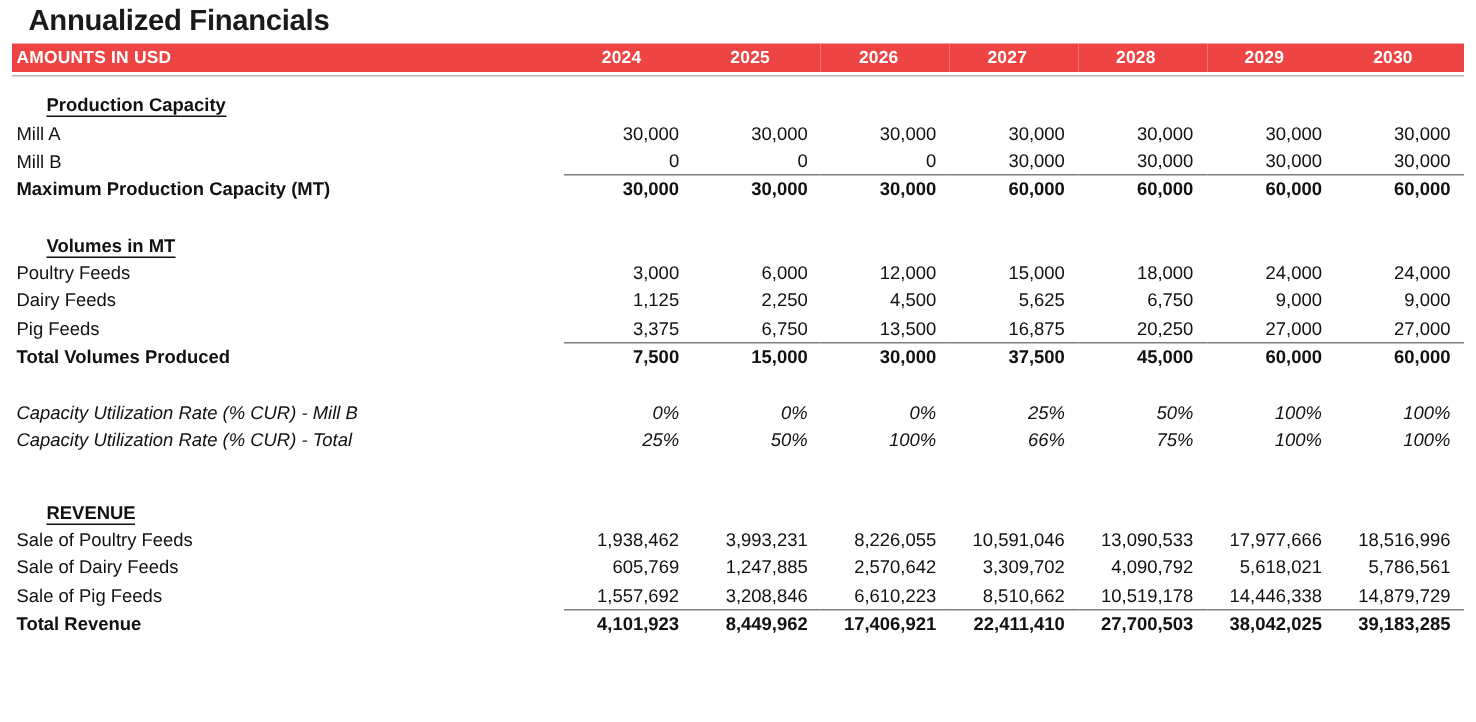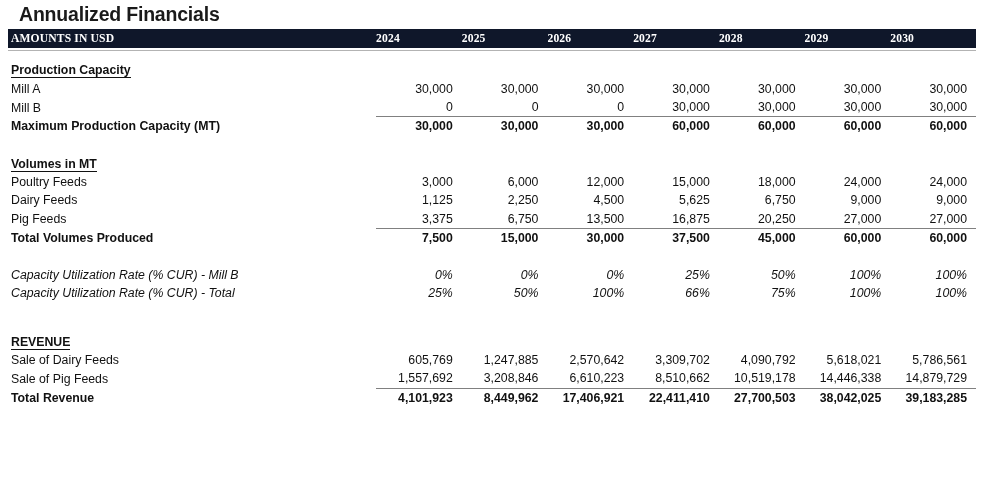--- a/index.html
+++ b/index.html
@@ -43,35 +43,34 @@
   table.fin col.yr    { width: 85.7px; }
 
   table.fin td, table.fin th {
     padding: 0;
     vertical-align: bottom;
     white-space: nowrap;
   }
 
   
   .band-row th {
-    background: #0f172a;
+    background: #ef4444;
     color: #ffffff;
     font-size: 11.6px;
     font-weight: bold;
     height: 19px;
     line-height: 19px;
     letter-spacing: 0.15px;
-    font-family: Liberation Serif, serif;
   }
   .band-row th.band-label {
     text-align: left;
     padding-left: 3px;
   }
   .band-row th.band-yr {
-    text-align: left;
+    text-align: center;
     padding-right: 9px;
   }
   .band-underline td {
     height: 2px;
     padding: 0;
   }
   .band-underline td.rule {
     border-bottom: 1px solid #b3b3b3;
   }
 
@@ -89,20 +88,21 @@
     text-align: right;
     padding-right: 9px;
   }
 
   .section-head td.lbl {
     font-weight: bold;
   }
   .section-head td.lbl span.u {
     border-bottom: 1.2px solid #111111;
     padding-bottom: 0px;
+    margin-left: 20px;
   }
 
   .total td {
     font-weight: bold;
   }
   .total td.num,
   .total td.rulecell {
     border-top: 1.1px solid #808080;
   }
 
@@ -293,20 +293,30 @@
         <td class="num"></td>
         <td class="num"></td>
         <td class="num"></td>
         <td class="num"></td>
         <td class="num"></td>
         <td class="num"></td>
         <td class="num"></td>
       </tr>
 
       <tr class="r">
+        <td class="lbl">Sale of Poultry Feeds</td>
+        <td class="num">1,938,462</td>
+        <td class="num">3,993,231</td>
+        <td class="num">8,226,055</td>
+        <td class="num">10,591,046</td>
+        <td class="num">13,090,533</td>
+        <td class="num">17,977,666</td>
+        <td class="num">18,516,996</td>
+      </tr>
+      <tr class="r">
         <td class="lbl">Sale of Dairy Feeds</td>
         <td class="num">605,769</td>
         <td class="num">1,247,885</td>
         <td class="num">2,570,642</td>
         <td class="num">3,309,702</td>
         <td class="num">4,090,792</td>
         <td class="num">5,618,021</td>
         <td class="num">5,786,561</td>
       </tr>
       <tr class="r">

